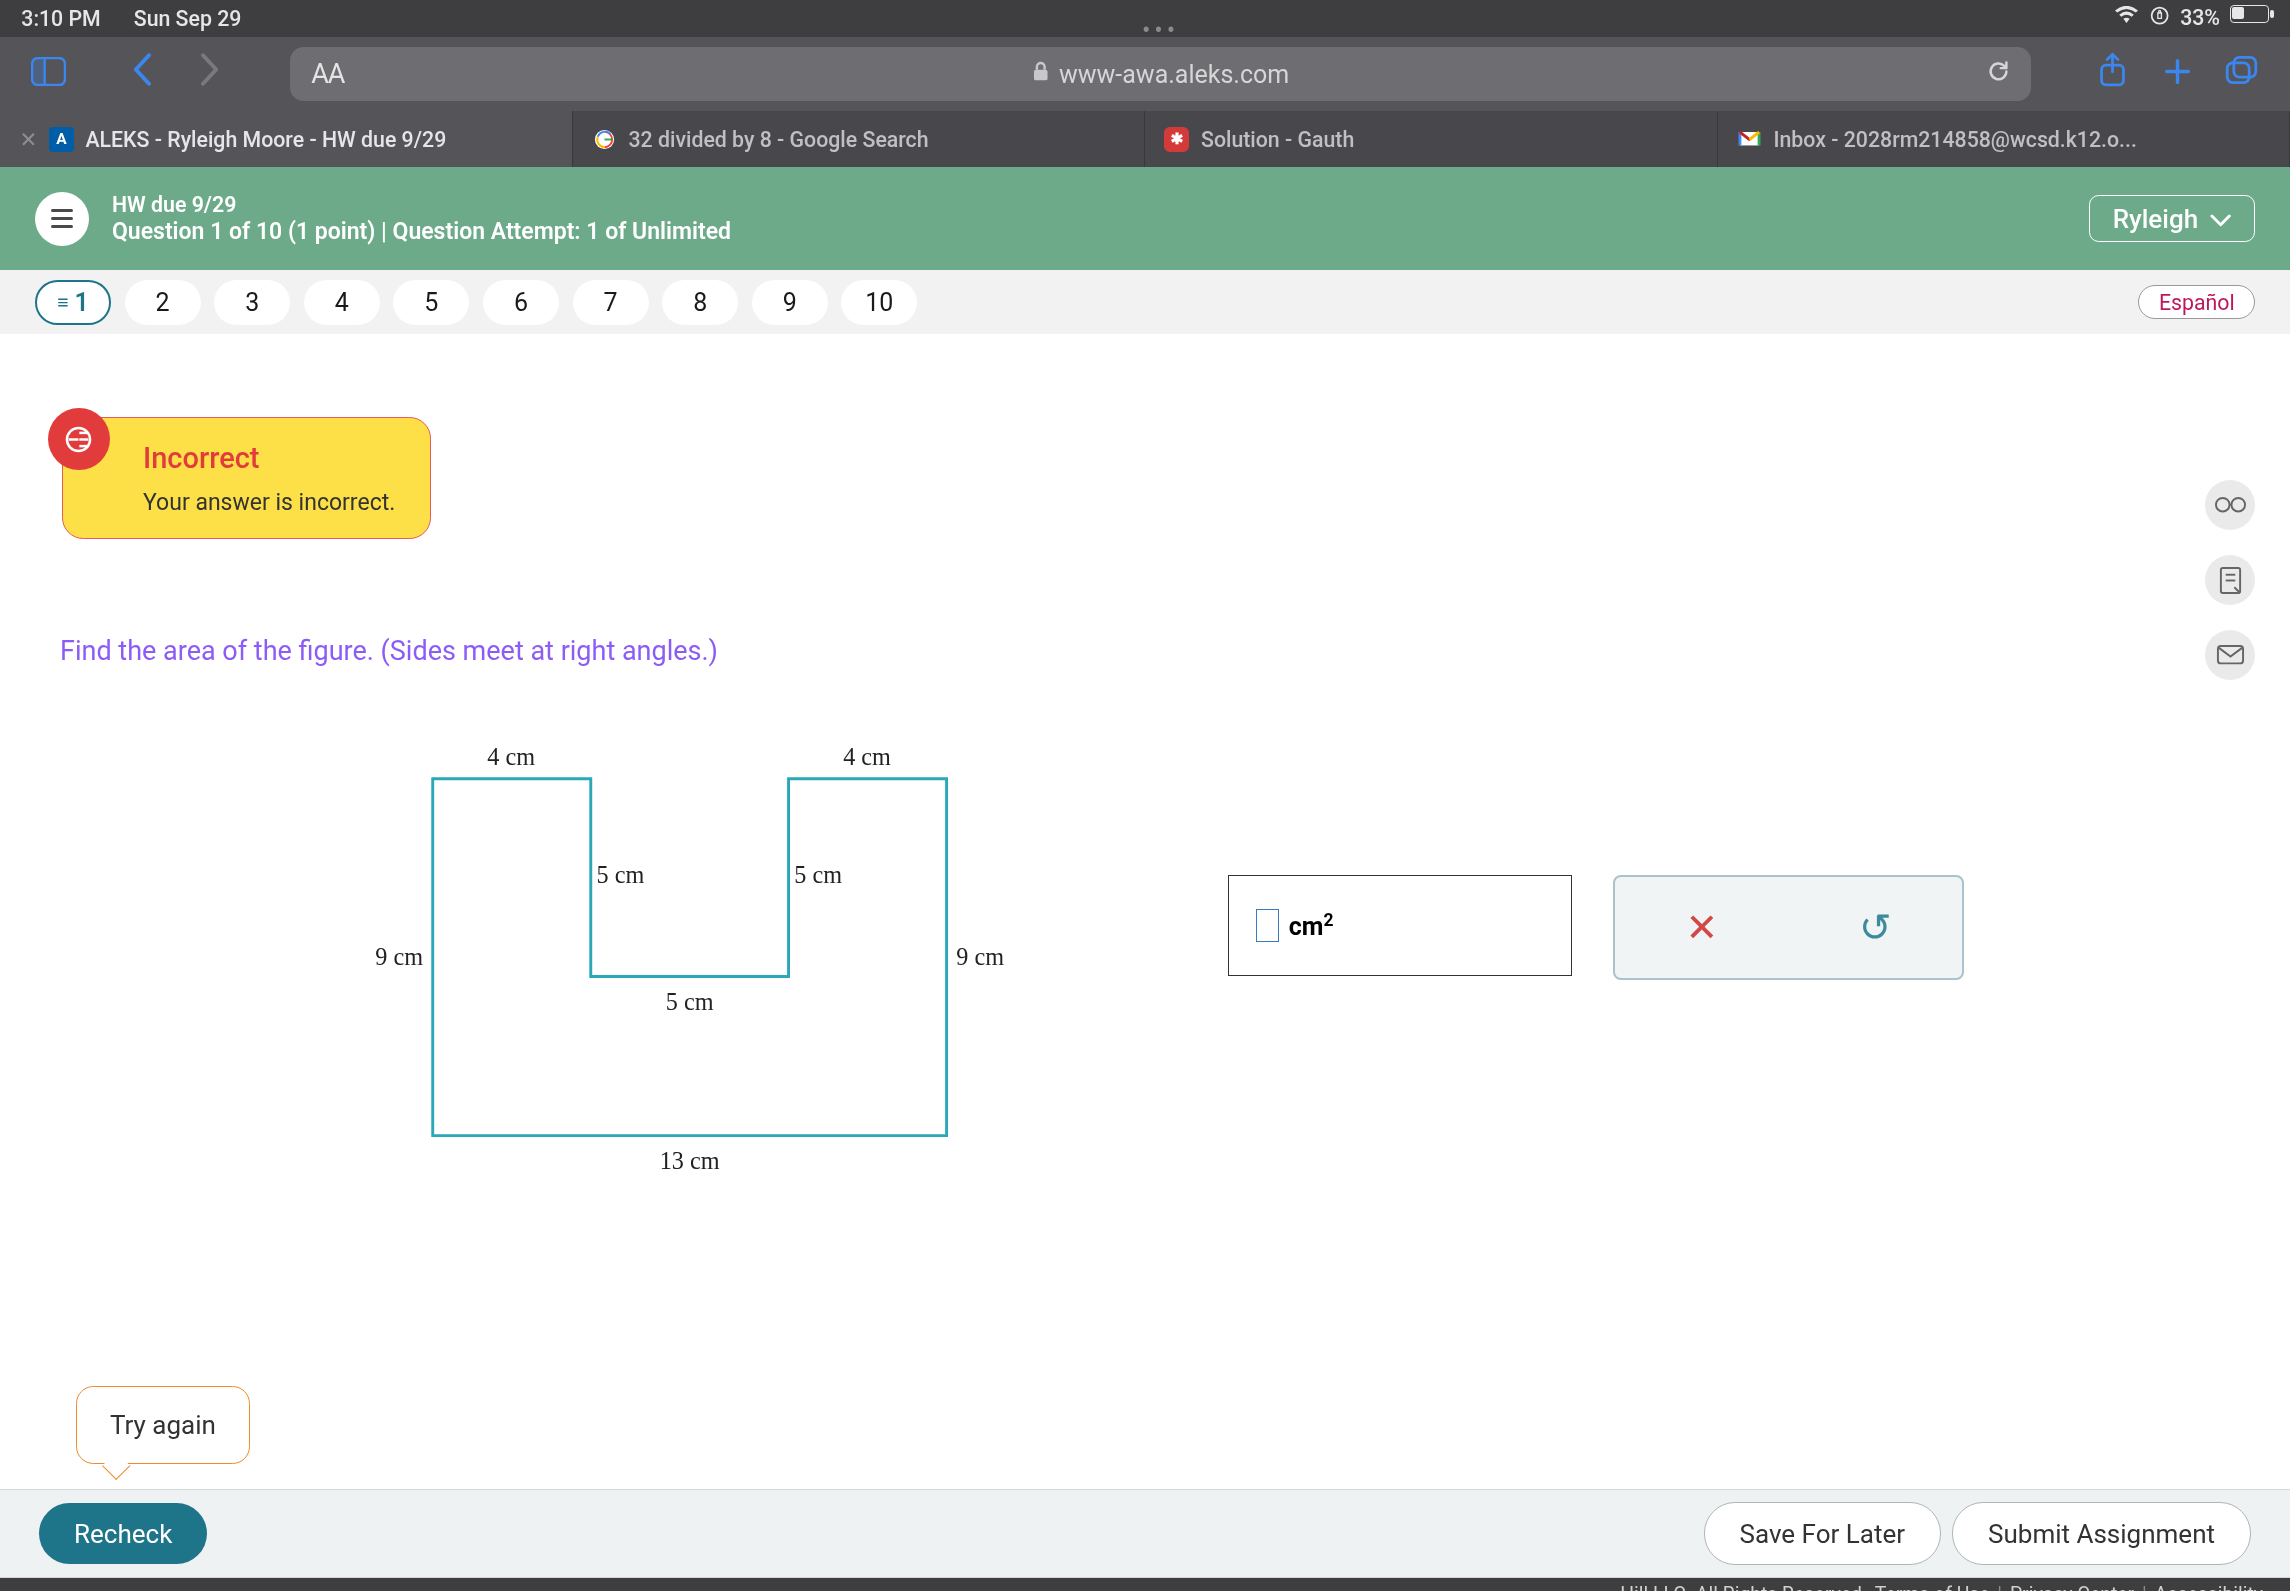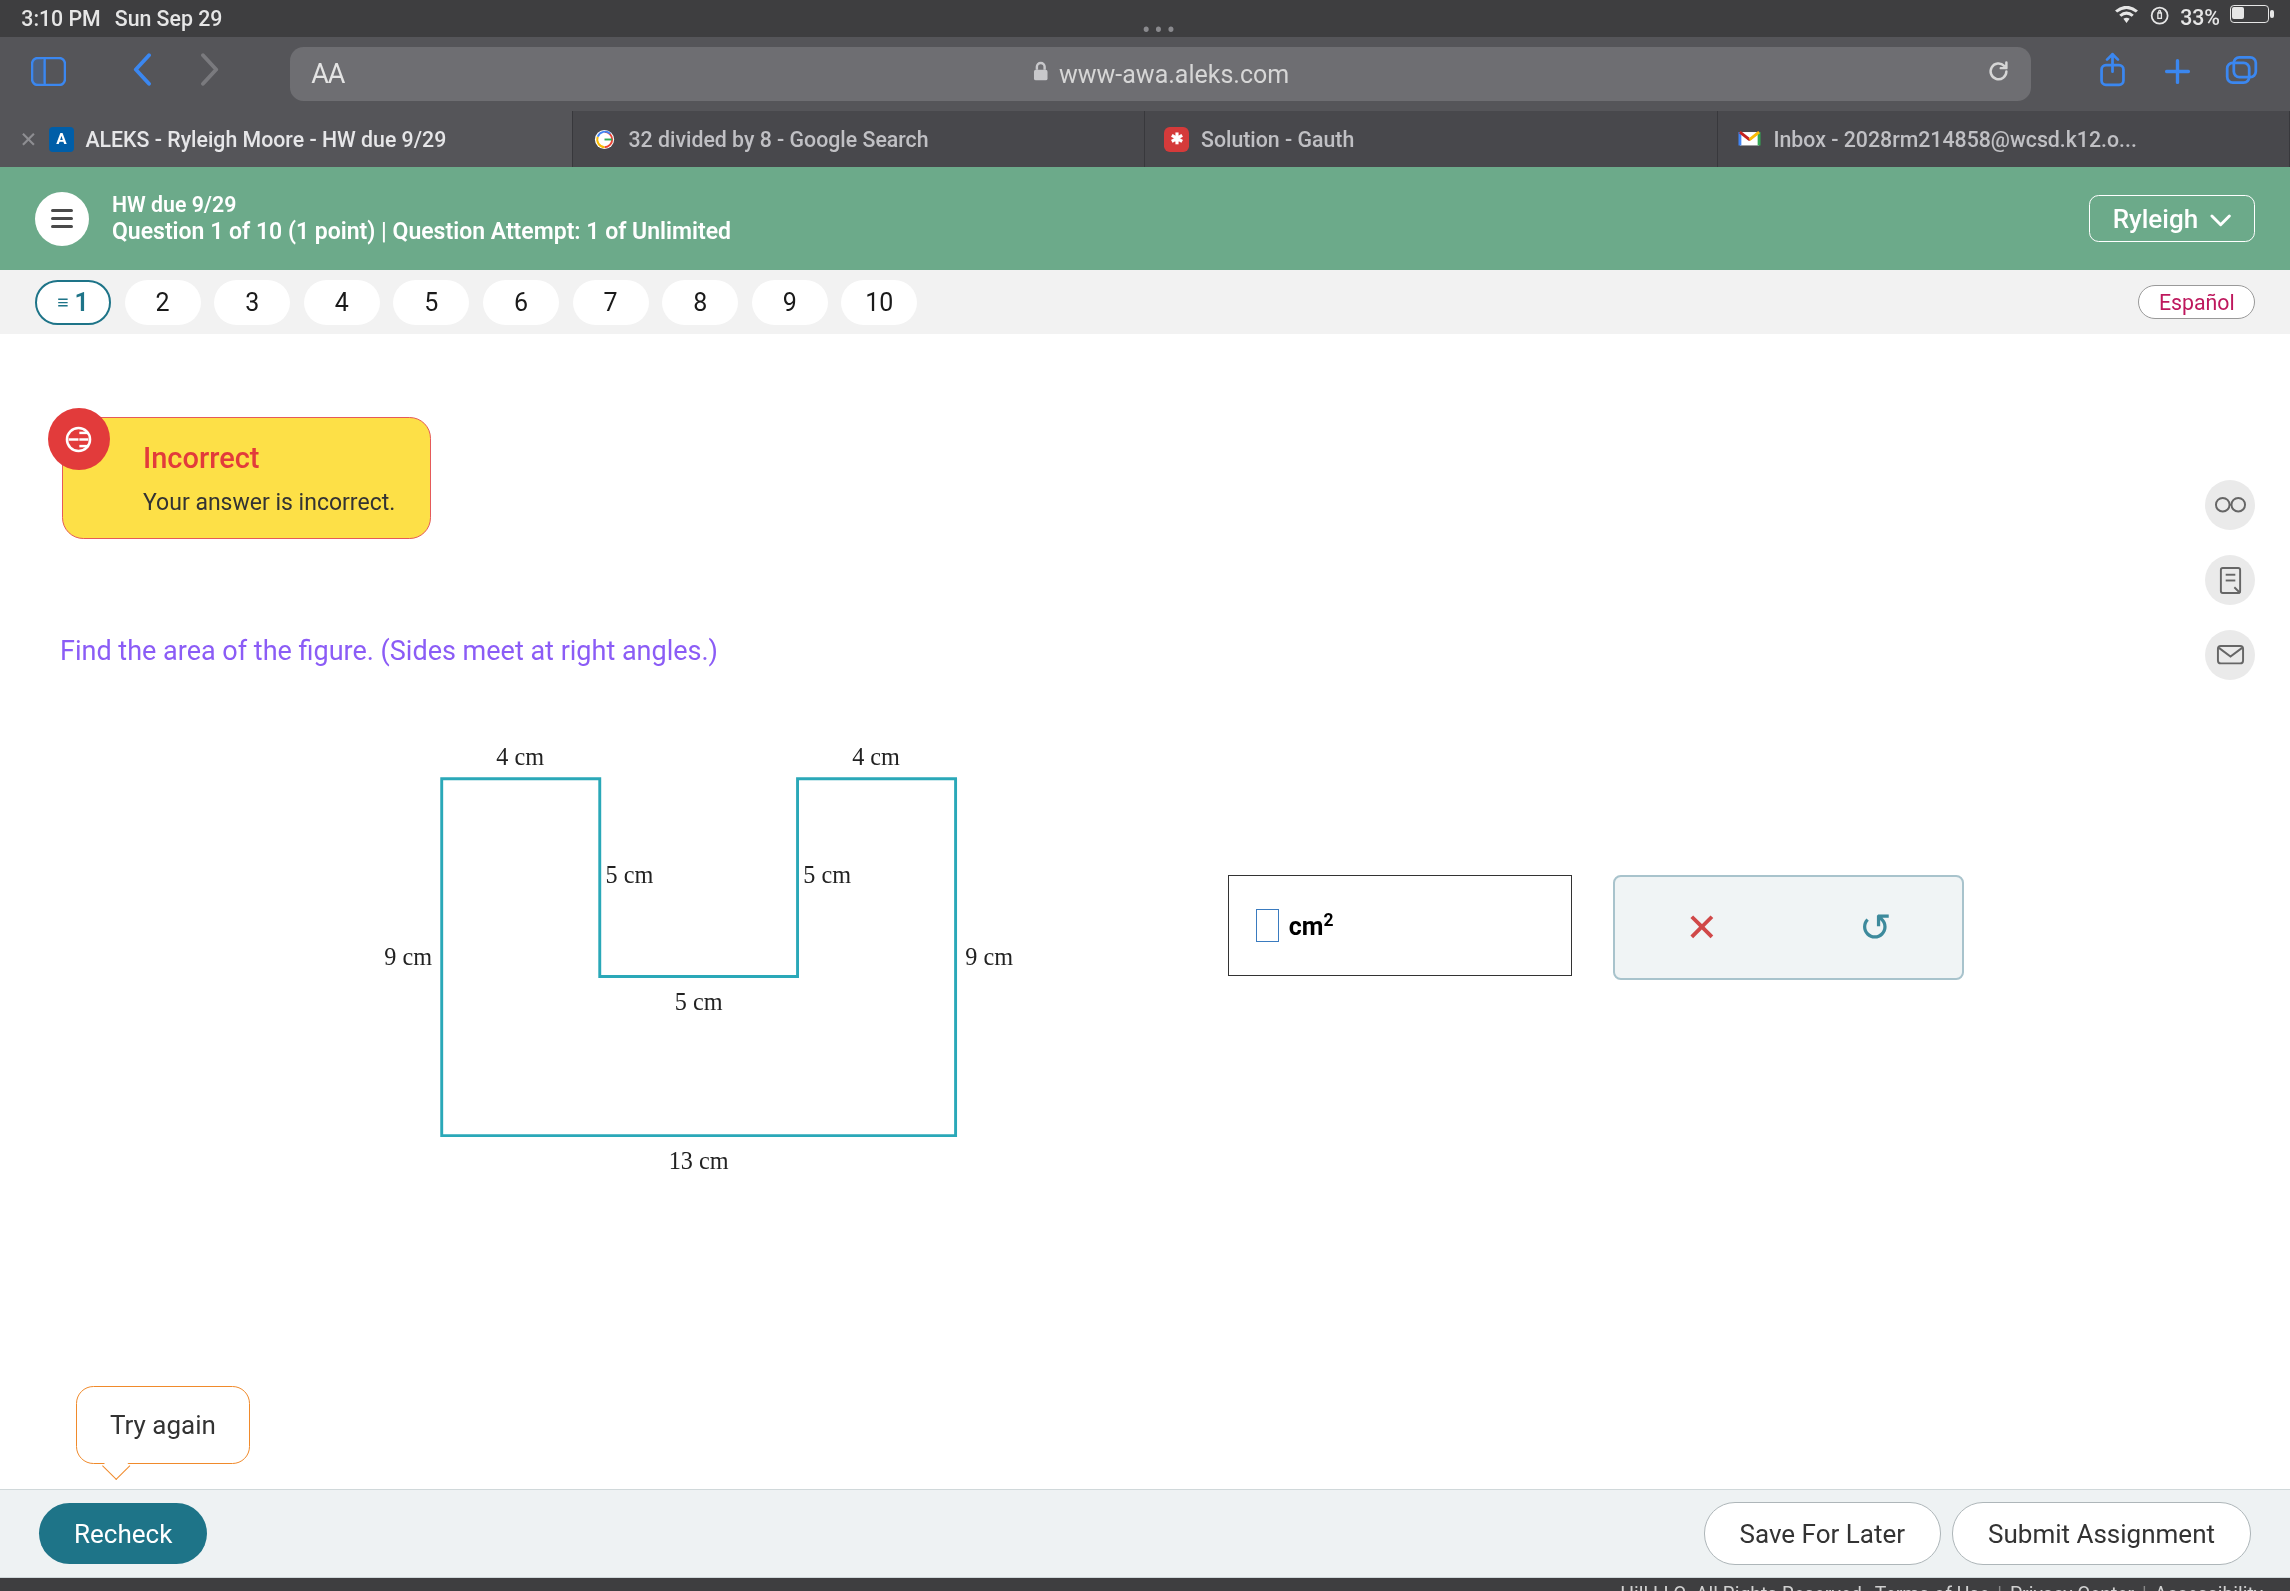--- a/index.html
+++ b/index.html
@@ -1,20 +1,20 @@
 <!DOCTYPE html>
 <html><head>
 <meta charset="utf-8">
 <style>
 * { margin: 0; padding: 0; box-sizing: border-box; font-family: -apple-system, BlinkMacSystemFont, "Segoe UI", Roboto, Arial, sans-serif; }
 body { background: #fff; width: 2290px; height: 1591px; overflow: hidden; }
 
 
 .status-bar { background: #3e3e40; height: 37px; display: flex; align-items: center; justify-content: space-between; color: #e6e6e6; padding: 0 21.3px; font-size: 21.3px; font-weight: 500; }
-.status-left { display: flex; gap: 14px; text-align: center; }
+.status-left { display: flex; gap: 33px; text-align: center; }
 .status-right { display: flex; align-items: flex-start; gap: 9.7px; }
 .battery-outline { display: inline-block; width: 39px; height: 17.5px; border: 1.9px solid #e6e6e6; border-radius: 3.9px; position: relative; }
 .battery-outline::after { content:""; position:absolute; right:-5.8px; top:3.9px; width:3.9px; height:7.8px; background:#e6e6e6; border-radius:1.9px; }
 .battery-fill { position:absolute; left:1px; top:1px; width:33%; height:11.6px; background:#e6e6e6; border-radius:1.9px; }
 
 
 .safari-toolbar { background: #555559; height: 74px; display: flex; align-items: center; padding: 0 27px; gap: 21.3px; }
 .tb-icon { color: #3b87f0; font-size: 35px; width: 43px; text-align:center; }
 .tb-icon.gray { color: #7a7a7e; }
 .url-pill { flex: 1; margin: 0 39px; background: #6e6e72; height: 54px; border-radius: 13.6px; display:flex; align-items:center; color: #d6d6d6; font-size: 25px; position:relative; }
@@ -54,21 +54,21 @@
 .fb-wrap { position:absolute; left:62px; top:83px; }
 .fb-bubble { border:1.9px solid #e55a5a; border-radius:21.3px; padding:23px 35px 22px 80px; background:#fde047; position:relative; }
 .fb-icon { position:absolute; left:-15.5px; top:-9.7px; width:62px; height:62px; border-radius:50%; background:#e23b3b; display:flex; align-items:center; justify-content:center; }
 .fb-icon svg { width:33px; height:33px; }
 .fb-title { color:#e23b3b; font-size:29px; font-weight:500; margin-bottom:13.6px; }
 .fb-msg { color:#333; font-size:23px; }
 
 .prompt { position:absolute; left:60px; top:301px; font-size:27px; color:#8b5cf6; }
 
 
-.figure { position:absolute; left:364px; top:406px; }
+.figure { position:absolute; left:355px; top:406px; }
 .figure svg { overflow:visible; }
 .dim { font-family: Georgia, "Times New Roman", serif; font-size:25px; fill:#222; }
 
 
 .ans-row { position:absolute; left:1228px; top:541px; display:flex; gap:41px; }
 .ans-box { width:344px; height:101px; border:1.5px solid #333; background:#fff; display:flex; align-items:center; padding-left:27px; gap:9.7px; font-family: Georgia, serif; }
 .ans-input-box { width:23px; height:33px; border:1.9px solid #3a7bbf; }
 .ans-unit { font-size:25px; position:relative;font-weight:bold; }
 .ans-unit sup { font-size:17.5px; }
 .ctrl-box { width:351px; height:105px; border:2.9px solid #a8c3cc; background:#f0f4f5; border-radius:7.8px; display:flex; align-items:center; justify-content:space-around; }

